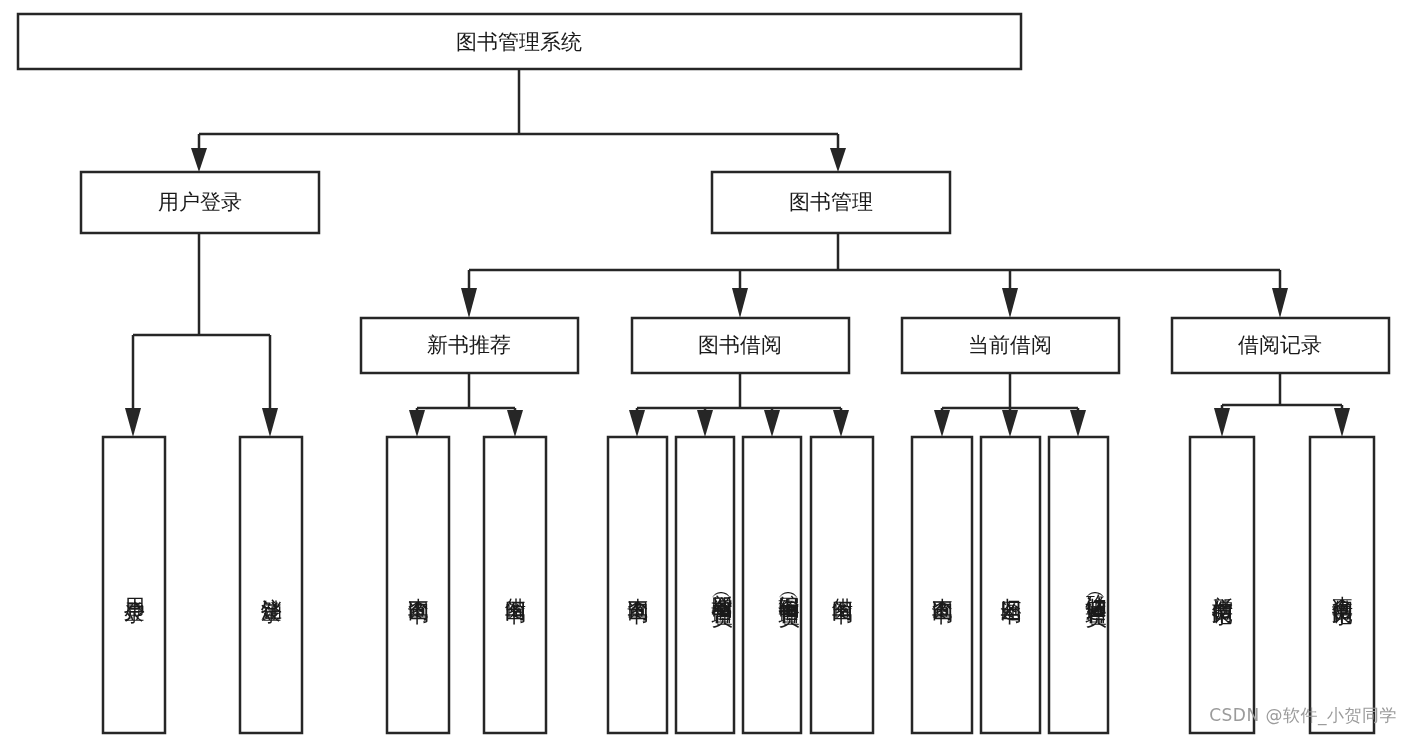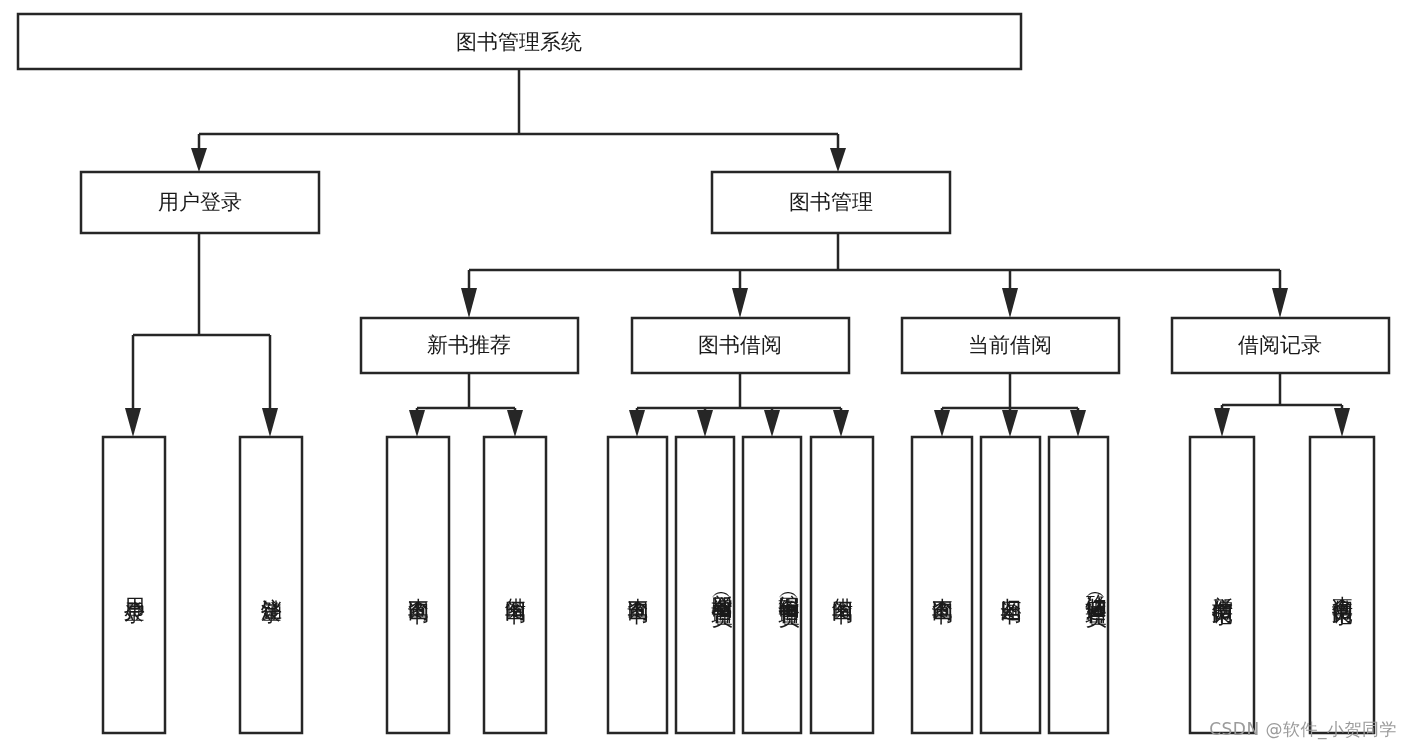--- a/index.html
+++ b/index.html
@@ -60,21 +60,21 @@
     display: flex;
     align-items: center;
     justify-content: center;
     text-align: center;
     white-space: nowrap;
     user-select: none;
   }
   .watermark {
     position: absolute;
     right: 8px;
-    bottom: 6px;
+    bottom: 20px;
     font-family: "DejaVu Sans", "Liberation Sans", sans-serif;
     font-size: 17px;
     color: #9b9b9b;
     letter-spacing: 0.5px;
     white-space: nowrap;
   }
 </style>
 </head>
 <body>
 

